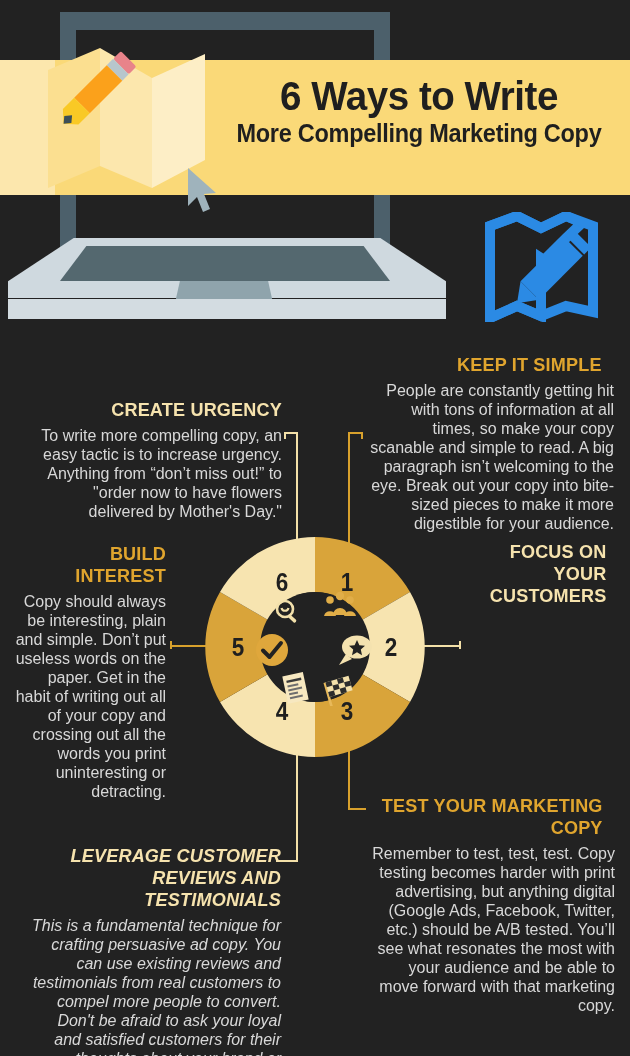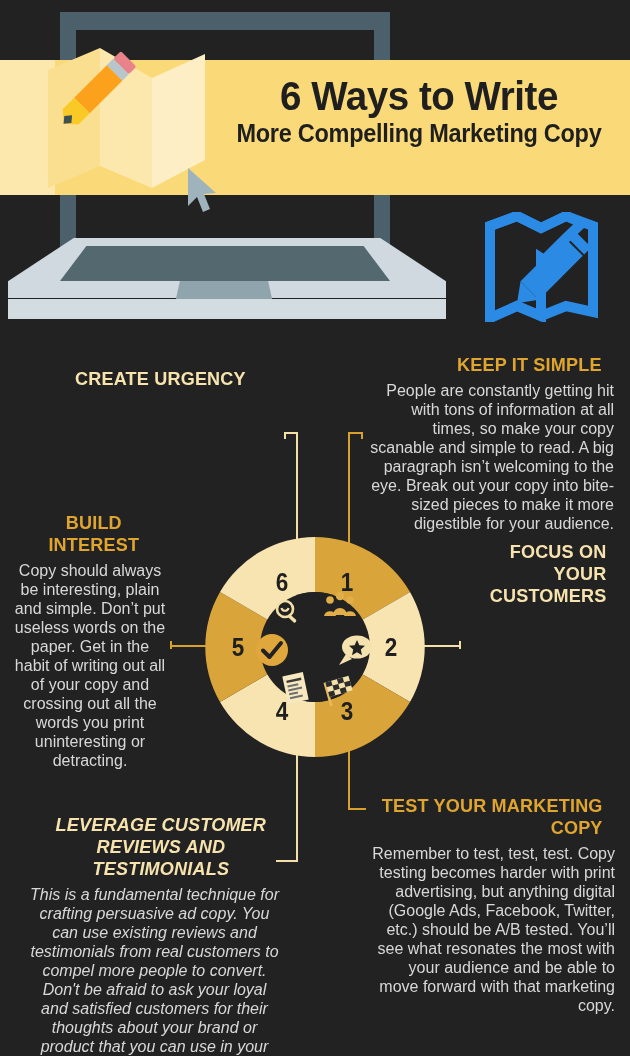--- a/index.html
+++ b/index.html
@@ -109,21 +109,21 @@
     font-family: "Liberation Sans", sans-serif;
     font-size: 16px;
     line-height: 19px;
     color: #d8d8d8;
     margin-top: 5px;
   }
   .gold  { color: #e0a52e; }
   .cream { color: #f6e3ae; }
 
   .block { position: absolute; }
-  .ta-r { text-align: center; }
+  .ta-r { text-align: right; margin-top: 31px; }
   .ta-l { text-align: right; }
 
   #b-urgency   { left: 26px;  top: 368px; width: 256px; }
   #b-simple    { left: 368px; top: 354px; width: 246px; }
   #b-build     { left: 14px;  top: 512px; width: 152px; }
   #b-focus     { left: 464px; top: 541px; width: 150px; }
   #b-leverage  { left: 28px;  top: 814px; width: 253px; font-style: italic; }
   #b-test      { left: 367px; top: 795px; width: 248px; }
 
   
@@ -308,20 +308,21 @@
             <rect x="6" y="15" width="6" height="5"></rect>
             <rect x="18" y="15" width="6" height="5"></rect>
           </g>
         </g>
       </svg>
     </div>
   </div>
 
   <div class="block ta-r" id="b-urgency">
     <div class="sec-head rt cream">CREATE URGENCY</div>
+    <div class="sec-body">To write more compelling copy, an easy tactic is to increase urgency. Anything from “don’t miss out!” to "order now to have flowers delivered by Mother's Day."</div>
   </div>
 
   <div class="block ta-l" id="b-simple">
     <div class="sec-head gold">KEEP IT SIMPLE</div>
     <div class="sec-body">People are constantly getting hit with tons of information at all times, so make your copy scanable and simple to read. A big paragraph isn’t welcoming to the eye. Break out your copy into bite-sized pieces to make it more digestible for your audience.</div>
   </div>
 
   <div class="block ta-r" id="b-build">
     <div class="sec-head rt gold">BUILD INTEREST</div>
     <div class="sec-body">Copy should always be interesting, plain and simple. Don’t put useless words on the paper. Get in the habit of writing out all of your copy and crossing out all the words you print uninteresting or detracting.</div>

